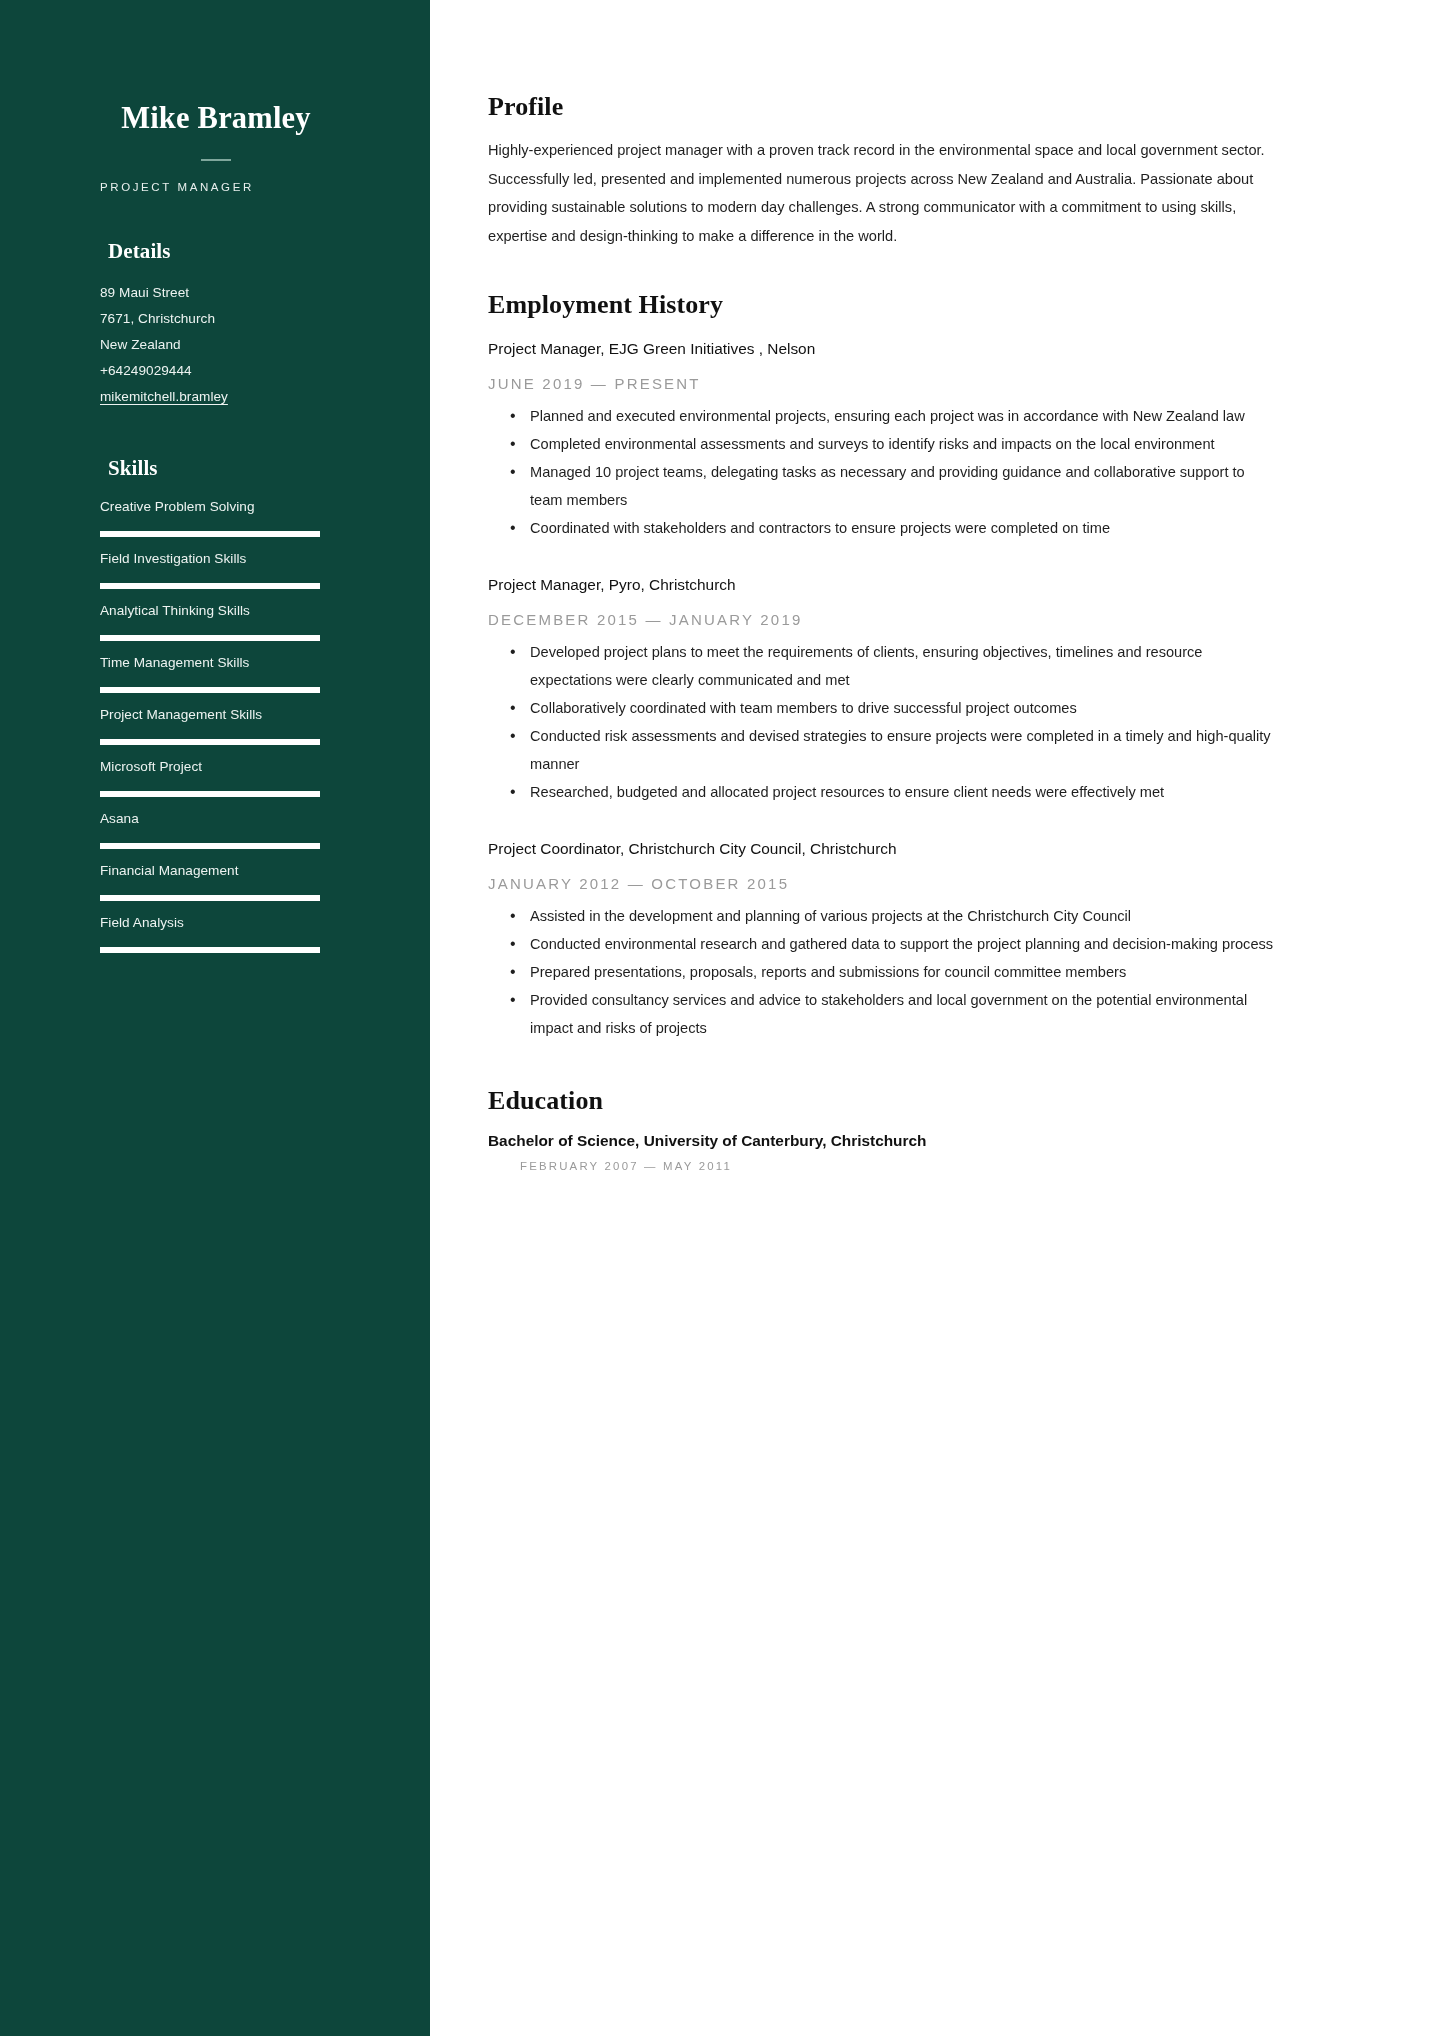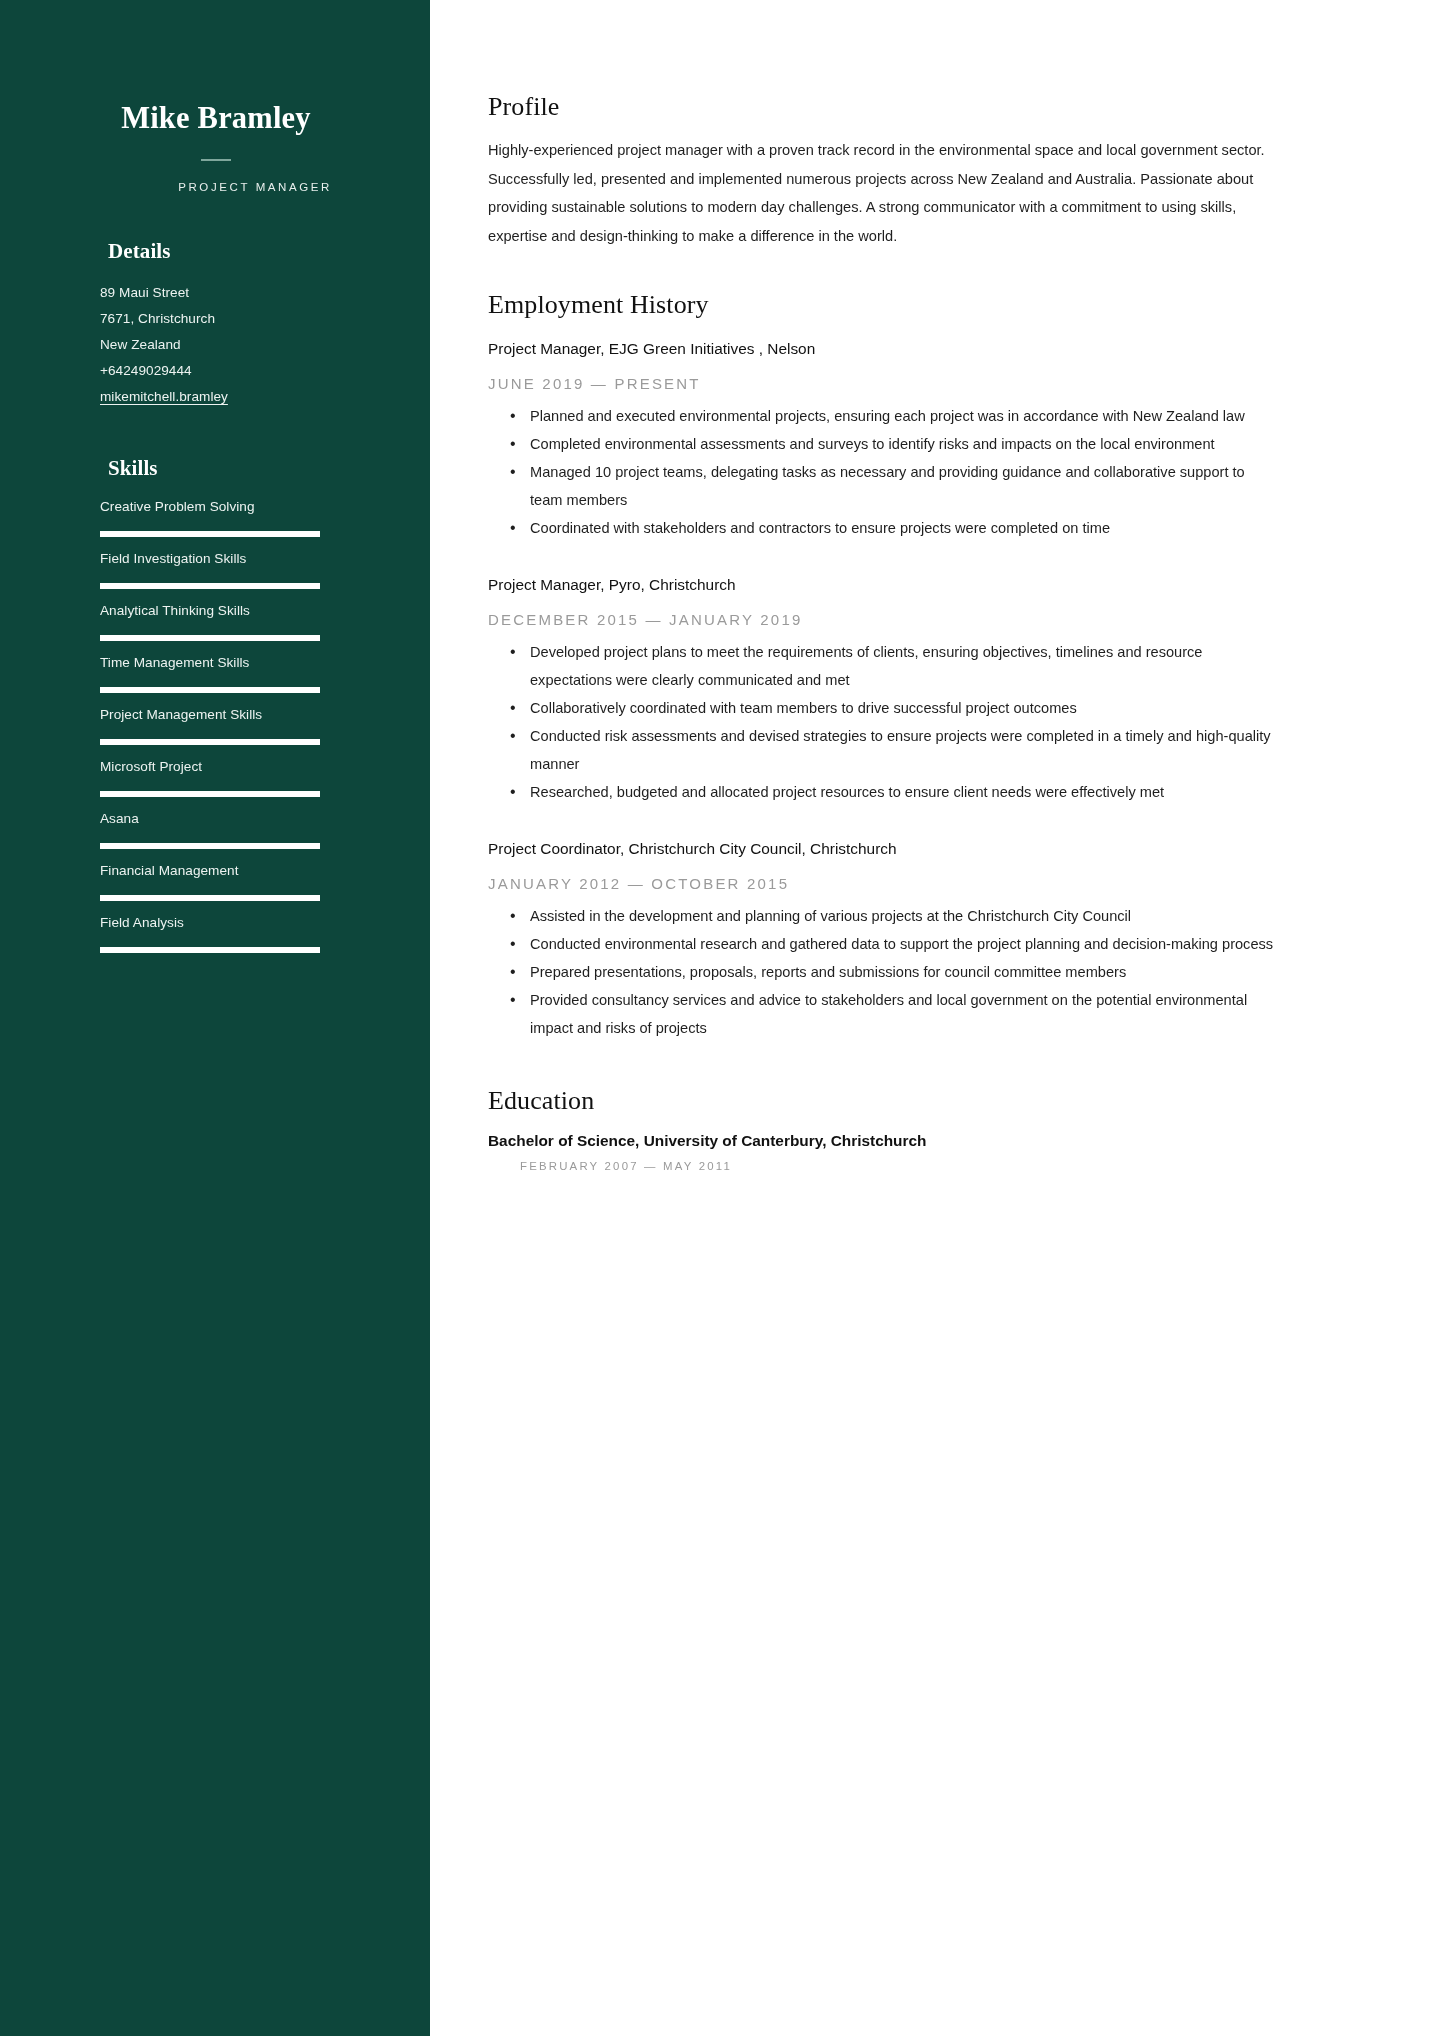--- a/index.html
+++ b/index.html
@@ -45,21 +45,21 @@
   }
 
   .name-rule {
     width: 30px;
     height: 2px;
     background: #7fa79c;
     margin: 22px auto 20px auto;
   }
 
   .job-title {
-    text-align: right;
+    text-align: left;
     font-size: 11.5px;
     letter-spacing: 2.6px;
     color: #e8efed;
     text-transform: uppercase;
     white-space: nowrap;
   }
 
   .side-section {
     margin-top: 46px;
   }
@@ -115,21 +115,21 @@
   
   .main {
     flex: 1;
     padding: 92px 92px 60px 58px;
     background: #ffffff;
     color: #1c1c1c;
   }
 
   .main-heading {
     font-family: "Liberation Serif", serif;
-    font-weight: normal;
+    font-weight: bold;
     font-size: 26px;
     color: #111111;
     letter-spacing: 0.1px;
     margin-bottom: 14px;
   }
 
   .profile-text {
     font-size: 14.6px;
     line-height: 28.5px;
     color: #1f1f1f;

